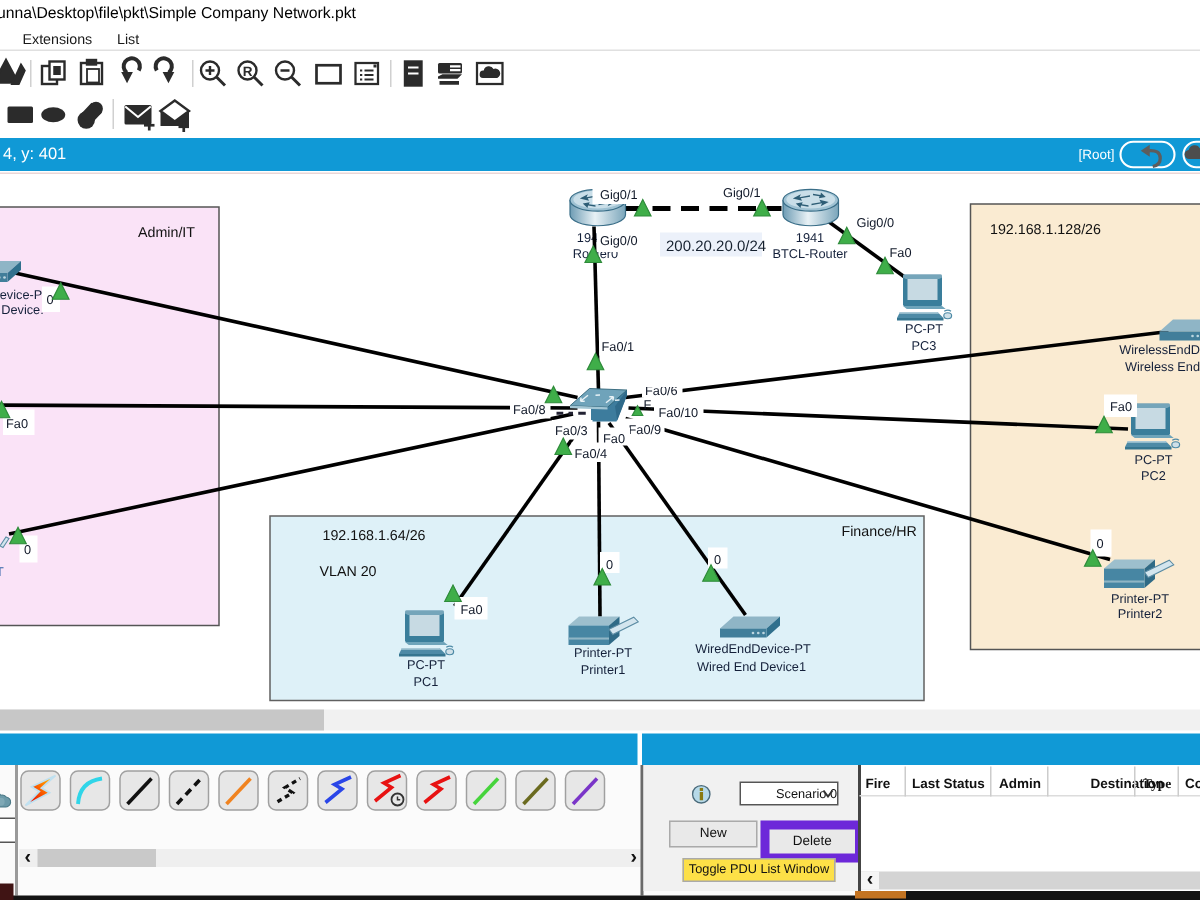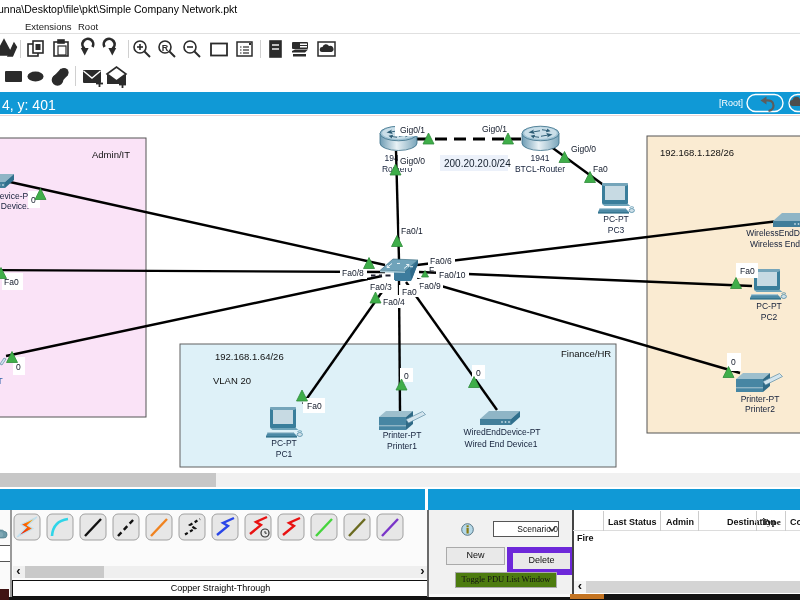--- a/index.html
+++ b/index.html
@@ -7,22 +7,22 @@
        font-family:"Liberation Sans",sans-serif;}
   #app{position:relative;width:800px;height:600px;overflow:hidden;}
   .abs{position:absolute;}
 </style>
 </head>
 <body>
 <div id="app">
 
   <div class="abs" style="left:-2px;top:3px;font-size:10.5px;color:#000;white-space:nowrap;">unna\Desktop\file\pkt\Simple Company Network.pkt</div>
 
-  <div class="abs" style="left:25px;top:21px;font-size:9.5px;color:#1a1a1a;">Extensions</div>
-  <div class="abs" style="left:78px;top:21px;font-size:9.5px;color:#1a1a1a;">Root</div>
+  <div class="abs" style="left:15px;top:21px;font-size:9.5px;color:#1a1a1a;">Extensions</div>
+  <div class="abs" style="left:78px;top:21px;font-size:9.5px;color:#1a1a1a;">List</div>
   <div class="abs" style="left:0;top:33px;width:800px;height:1px;background:#e0e0e0;"></div>
 
   <svg class="abs" style="left:0;top:34px;" width="345" height="28" viewBox="0 0 345 28">
     <g fill="none" stroke="#2b2b2b" stroke-width="1.6">
 
       <path d="M-4,21 L4,6 L12,21 Z" fill="#2b2b2b"></path>
       <path d="M8,22 L14,9 l2.5,4 l-4,9 z" fill="#2b2b2b" stroke-width="1.3"></path>
       <line x1="20.5" y1="6" x2="20.5" y2="24" stroke="#d0d0d0" stroke-width="1"></line>
 
       <rect x="28" y="10" width="10" height="12"></rect>
@@ -103,21 +103,21 @@
       <path d="M107,12 L116.5,18.5 L126,12 L126,22 L107,22 Z" fill="#2b2b2b"></path>
       <path d="M107,12 L116.5,5 L126,12 L116.5,19 Z" fill="#fff" stroke="#2b2b2b" stroke-width="1.6"></path>
       <g stroke="#2b2b2b" stroke-width="1.8">
         <line x1="119" y1="22.5" x2="126" y2="22.5"></line>
           <line x1="122.5" y1="19" x2="122.5" y2="26"></line>
       </g>
     </g>
   </svg>
 
   <div class="abs" style="left:0;top:92px;width:800px;height:22px;background:#1099d6;"></div>
-  <div class="abs" style="left:2px;top:97px;font-size:14px;color:#fff;">4, y: 401</div>
+  <div class="abs" style="left:2px;top:97px;font-size:11px;color:#fff;">4, y: 401</div>
   <div class="abs" style="left:719px;top:98px;font-size:9px;color:#fff;font-weight:normal;">[Root]</div>
   <svg class="abs" style="left:740px;top:92px;" width="60" height="22" viewBox="0 0 60 22">
     <rect x="7" y="2.5" width="36" height="17" rx="8.5" fill="none" stroke="#fff" stroke-width="1.4"></rect>
     <path d="M20.5,8.5 l6,-4 l0,8 z" fill="#5d5d5d"></path>
     <path d="M25,8.5 q8.5,-1 8.5,5 q0,4.5 -5,5.5" fill="none" stroke="#5d5d5d" stroke-width="2.2"></path>
     <rect x="49" y="2.5" width="30" height="17" rx="8.5" fill="none" stroke="#fff" stroke-width="1.4"></rect>
     <path d="M53,14 a3,3 0 0 1 -0.5,-6 a4,4 0 0 1 7.5,-1 a3,3 0 0 1 -0.5,7 z" fill="#4d4d4d"></path>
   </svg>
   <div class="abs" style="left:0;top:115px;width:800px;height:1px;background:#ead6d6;"></div>
 
@@ -387,45 +387,44 @@
     <line x1="336" y1="23" x2="352" y2="6" stroke="#6b6b20" stroke-width="2.4"></line>
 
     <line x1="369" y1="23" x2="385" y2="6" stroke="#7a35c8" stroke-width="2.4"></line>
   </svg>
 
   <div class="abs" style="left:13px;top:566px;width:415px;height:12px;background:#efefef;"></div>
   <div class="abs" style="left:13px;top:566px;width:11px;height:12px;background:#efefef;color:#111;font-size:13px;font-weight:bold;line-height:10px;text-align:center;">‹</div>
   <div class="abs" style="left:25px;top:566px;width:79px;height:12px;background:#c9c9c9;"></div>
   <div class="abs" style="left:417px;top:566px;width:11px;height:12px;background:#efefef;color:#111;font-size:13px;font-weight:bold;line-height:10px;text-align:center;">›</div>
 
-  <div class="abs" style="left:12px;top:580px;width:415px;height:15px;background:#fff;border:1.5px solid #111;font-size:9px;color:#000;text-align:center;line-height:14px;">Copper Straight-Through</div>
 
   <div class="abs" style="left:427px;top:510px;width:2px;height:87px;background:#6a6a6a;"></div>
   <svg class="abs" style="left:430px;top:548px;" width="9" height="10" viewBox="0 0 9 10">
       <path d="M1,0 L8,5 L1,10 Z" fill="#4a4a4a"></path>
     </svg>
 
   <div class="abs" style="left:429px;top:510px;width:143px;height:84px;background:#f1f1f1;"></div>
   <svg class="abs" style="left:461px;top:523px;" width="13" height="13" viewBox="0 0 13 13">
     <circle cx="6.5" cy="6.5" r="5.8" fill="#b6d9e8" stroke="#4a6a7a" stroke-width="0.9"></circle>
     <rect x="5.5" y="5" width="2.2" height="5.5" fill="#8a7a10"></rect>
     <rect x="5.5" y="2.3" width="2.2" height="2" fill="#8a7a10"></rect>
   </svg>
   <div class="abs" style="left:493px;top:521px;width:61px;height:14px;background:#fff;border:1px solid #555;font-size:8.5px;color:#111;line-height:14px;padding-left:3px;text-align:right;">Scenario 0
     <svg style="position:absolute;right:2px;top:4px;" width="8" height="6" viewBox="0 0 8 6">
         <polyline points="1,1 4,5 7,1" fill="none" stroke="#333" stroke-width="1.3"></polyline>
       </svg>
   </div>
   <div class="abs" style="left:446px;top:547px;width:57px;height:16px;background:#e9e9e9;border:1px solid #aaa;font-size:9px;color:#111;text-align:center;line-height:15px;">New</div>
   <div class="abs" style="left:507px;top:547px;width:57px;height:16px;background:#e9e9e9;border:6px solid #6d28d9;font-size:9px;color:#111;text-align:center;line-height:15px;">Delete</div>
-  <div class="abs" style="left:455px;top:572px;width:100px;height:14px;background:#4d7c0f;border:1px solid #aaa;font-size:8.5px;color:#111;text-align:center;line-height:13px;font-family:Liberation Serif, serif;">Toggle PDU List Window</div>
+  <div class="abs" style="left:455px;top:572px;width:100px;height:14px;background:#fde047;border:1px solid #aaa;font-size:8.5px;color:#111;text-align:center;line-height:13px;">Toggle PDU List Window</div>
 
   <div class="abs" style="left:572px;top:510px;width:228px;height:84px;background:#fff;border-left:2px solid #444;"></div>
   <div class="abs" style="left:574px;top:517px;font-size:9px;font-weight:bold;color:#111;">
-    <span class="abs" style="left:3px;width:26px;margin-top:16px;">Fire</span>
+    <span class="abs" style="left:3px;width:26px;">Fire</span>
     <span class="abs" style="left:34px;width:53px;">Last Status</span>
     <span class="abs" style="left:92px;width:34px;">Admin</span>
     <span class="abs" style="left:129px;width:53px;padding-left:24px;">Destination</span>
     <span class="abs" style="left:188px;width:22px;font-family:Liberation Serif, serif;">Type</span>
     <span class="abs" style="left:216px;">Co</span>
   </div>
   <div class="abs" style="left:573px;top:530px;width:227px;height:1px;background:#dcdcdc;"></div>
   <div class="abs" style="left:603px;top:511px;width:1px;height:20px;background:#ccc;"></div>
   <div class="abs" style="left:660px;top:511px;width:1px;height:20px;background:#ccc;"></div>
   <div class="abs" style="left:698px;top:511px;width:1px;height:20px;background:#ccc;"></div>

